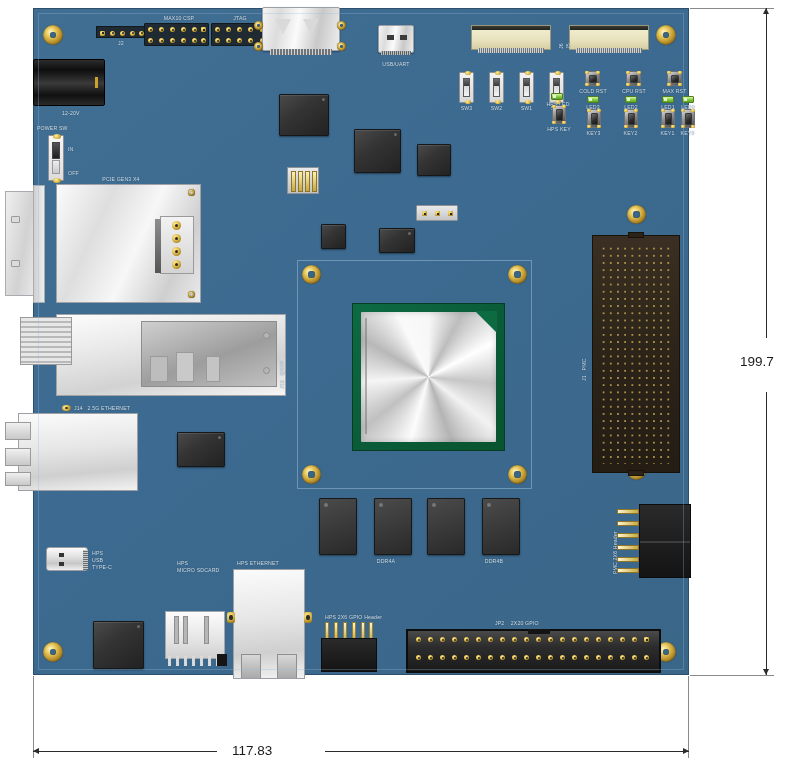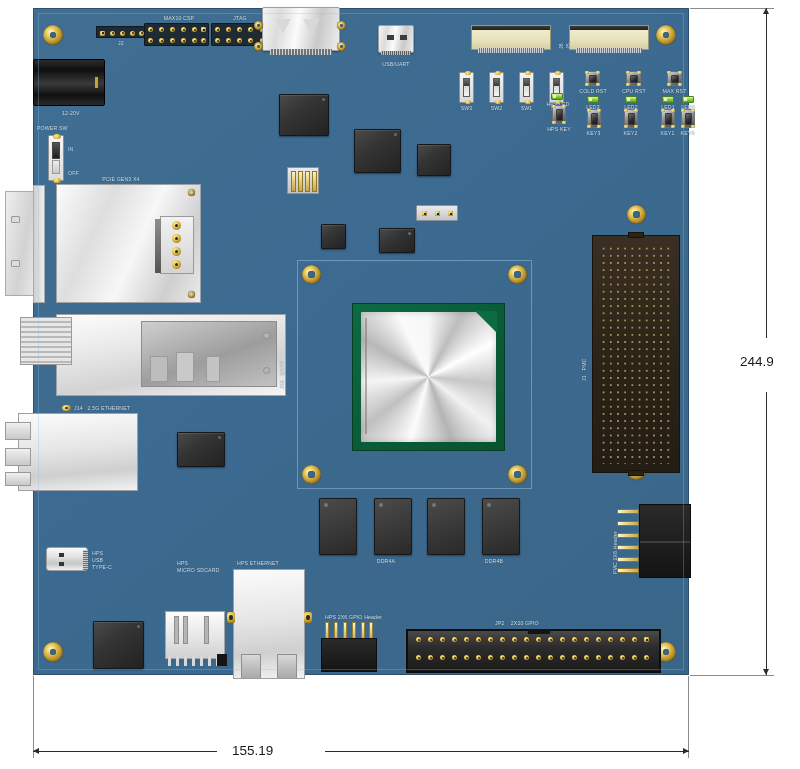--- a/index.html
+++ b/index.html
@@ -880,23 +880,23 @@
     </div>
 
   </div>
 
   <div class="ext" style="left:690px;top:8px;width:84px;height:1px;"></div>
   <div class="ext" style="left:690px;top:675px;width:84px;height:1px;"></div>
   <div class="dimline" style="left:766px;top:8px;width:1px;height:330px;"></div>
   <div class="dimline" style="left:766px;top:392px;width:1px;height:283px;"></div>
   <div class="arrow up" style="left:763px;top:8px;"></div>
   <div class="arrow down" style="left:763px;top:669px;"></div>
-  <div class="dimtext" style="left:740px;top:354px;">244.9</div>
+  <div class="dimtext" style="left:740px;top:354px;">199.7</div>
 
   <div class="ext" style="left:33px;top:676px;width:1px;height:82px;"></div>
   <div class="ext" style="left:688px;top:676px;width:1px;height:82px;"></div>
   <div class="dimline" style="left:33px;top:751px;width:184px;height:1px;"></div>
   <div class="dimline" style="left:325px;top:751px;width:364px;height:1px;"></div>
   <div class="arrow left" style="left:33px;top:748px;"></div>
   <div class="arrow right" style="left:683px;top:748px;"></div>
-  <div class="dimtext" style="left:232px;top:743px;">155.19</div>
+  <div class="dimtext" style="left:232px;top:743px;">117.83</div>
 
 </div>
 
 </body></html>

